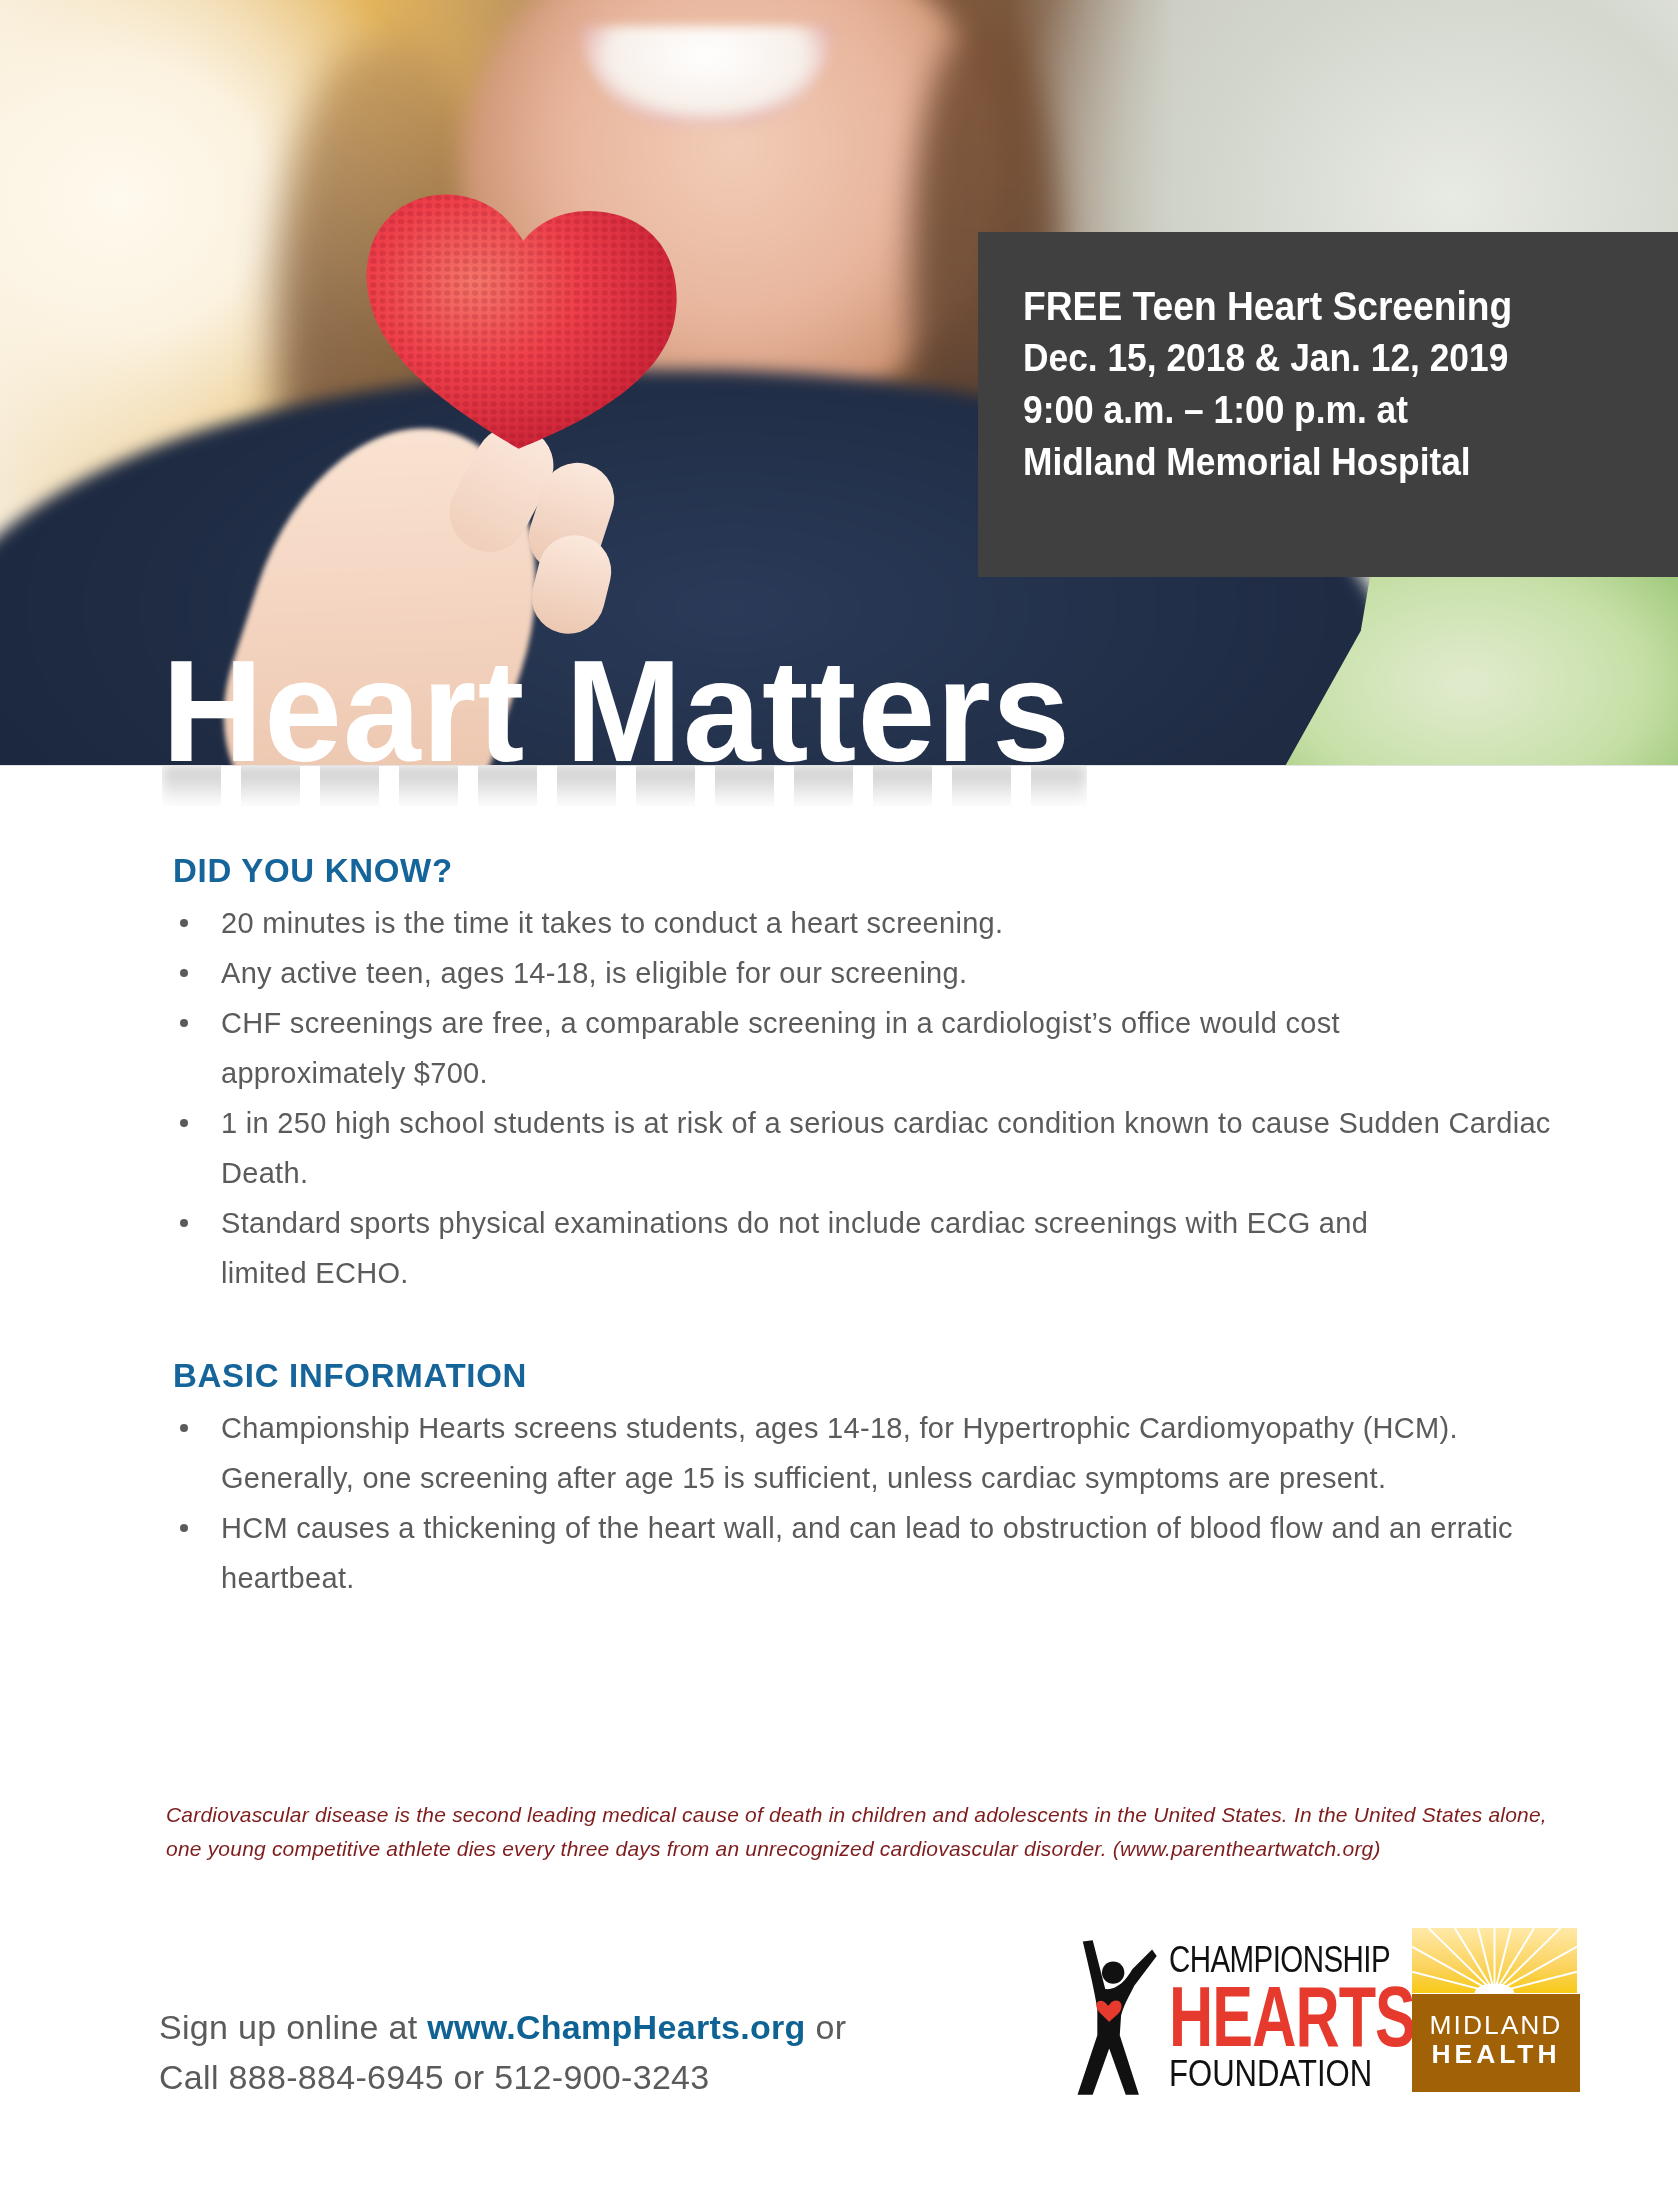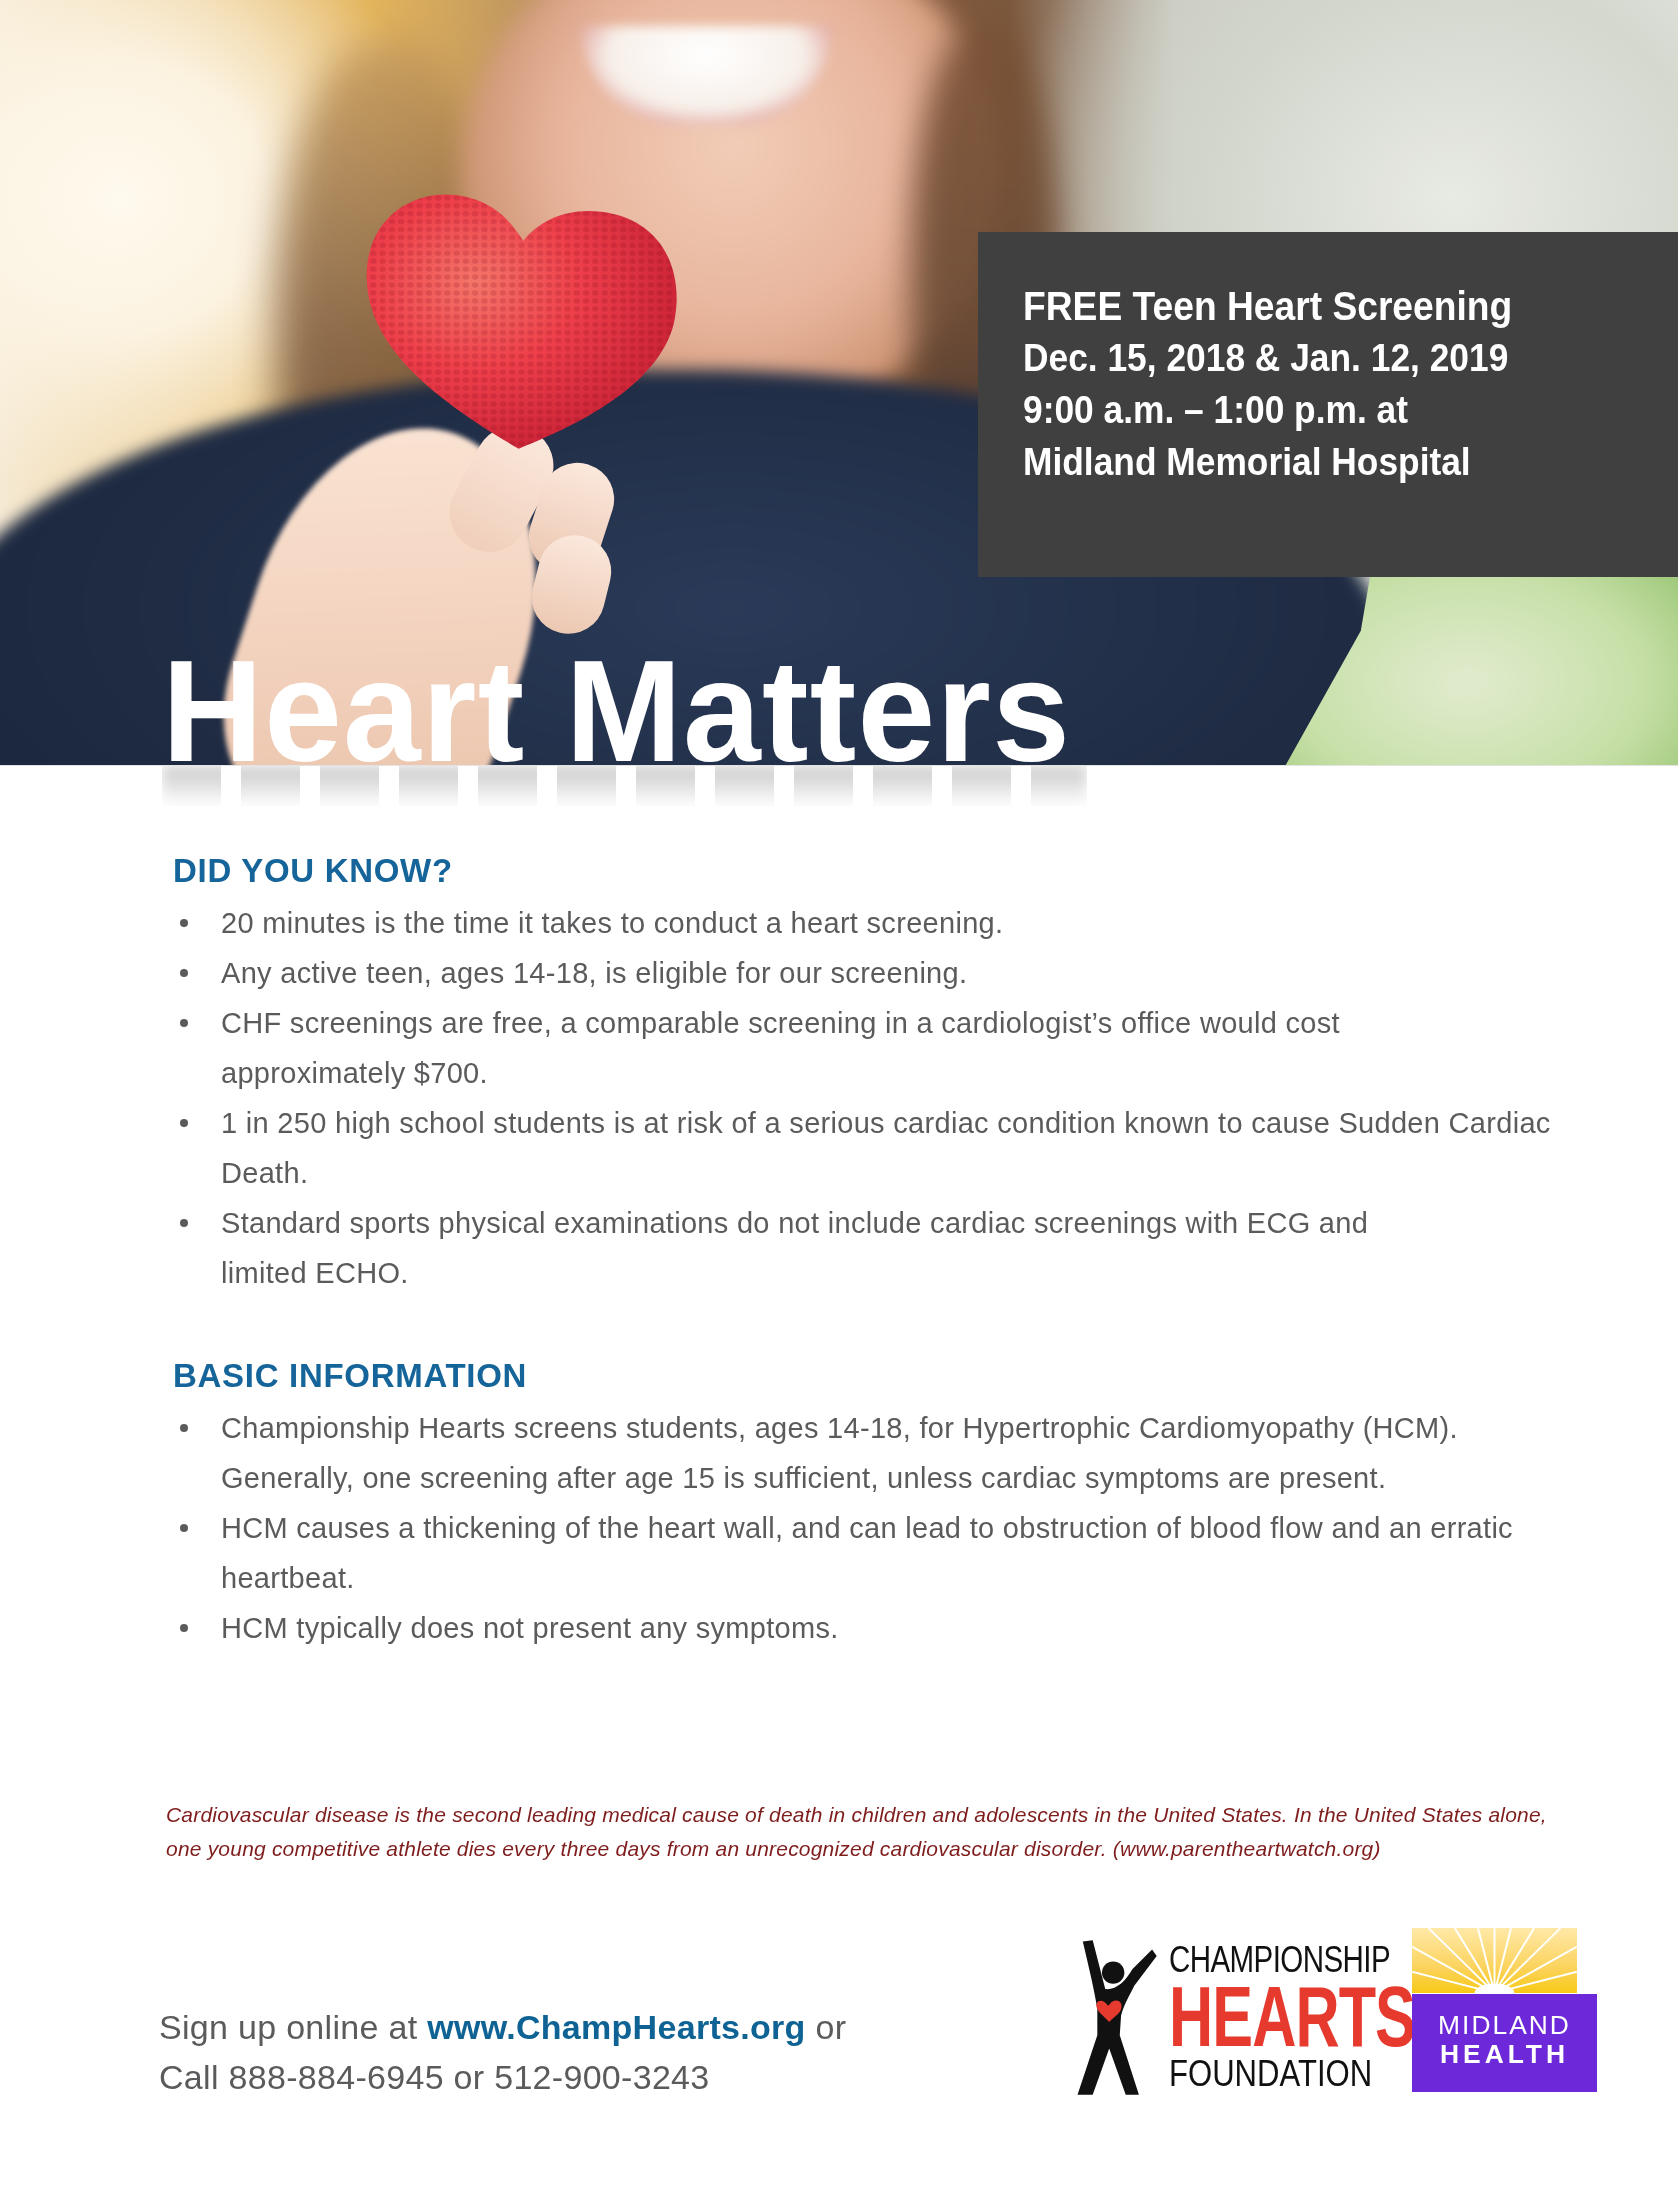--- a/index.html
+++ b/index.html
@@ -126,21 +126,21 @@
 
   .chf-logo { position: absolute; left: 1063px; top: 1936px; width: 337px; height: 159px; }
   .chf-text { position: absolute; left: 106px; top: 0; width: 231px; text-align: left; }
   .chf-line1 { display: block; font-family: "Liberation Sans", sans-serif; font-size: 36px; line-height: 37px; color: #111; letter-spacing: -0.7px; transform: scaleX(0.82); transform-origin: left; white-space: nowrap; margin-top: 5.3px; }
   .chf-line2 { display: block; font-family: "Liberation Sans", sans-serif; font-weight: bold; font-size: 85px; line-height: 77px; color: #e63a2e; letter-spacing: -1.3px; transform: scaleX(0.72); transform-origin: left; white-space: nowrap; }
   .chf-line3 { display: block; font-family: "Liberation Sans", sans-serif; font-size: 37px; line-height: 38px; color: #111; transform: scaleX(0.84); transform-origin: left; white-space: nowrap; }
 
   .midland-logo { position: absolute; left: 1412px; top: 1928px; width: 165px; height: 165px; }
   .midland-sun { position: absolute; left: 0; top: 0; width: 165px; height: 65px; overflow: hidden;
     background: linear-gradient(180deg, #ffe9a8 0%, #fbd35e 60%, #f8c916 100%); }
-  .midland-box { position: absolute; left: 0; top: 66px; width: 185px; height: 98px; background: #6d28d9; color: #fff; text-align: center; }
+  .midland-box { position: absolute; left: 0; top: 66px; width: 168px; height: 98px; background: #a16207; color: #fff; text-align: center; }
   .midland-line1 { display: block; font-family: "Liberation Sans", sans-serif; font-size: 26.4px; line-height: 28px; padding-top: 17px; letter-spacing: 2px; font-weight: normal; }
   .midland-line2 { display: block; font-family: "Liberation Sans", sans-serif; font-size: 26.4px; line-height: 30px; letter-spacing: 4px; font-weight: bold; }
 </style>
 </head>
 <body>
 
 <div class="hero" aria-label="Smiling teen holding a red knitted heart">
   <div class="hair-left"></div>
   <div class="face"></div>
   <div class="hair-right"></div>
@@ -189,21 +189,20 @@
     <li class="bullet" style="width:1414px;">1 in 250 high school students is at risk of a serious cardiac condition known to cause Sudden Cardiac Death.</li>
     <li class="bullet" style="width:1255px;">Standard sports physical examinations do not include cardiac screenings with ECG and limited ECHO.</li>
   </ul>
 </div>
 
 <div class="section" style="top:1356px;">
   <h2 class="section-heading">BASIC INFORMATION</h2>
   <ul class="bullets">
     <li class="bullet" style="width:1420px;">Championship Hearts screens students, ages 14-18, for Hypertrophic Cardiomyopathy (HCM). Generally, one screening after age 15 is sufficient, unless cardiac symptoms are present.</li>
     <li class="bullet" style="width:1414px;">HCM causes a thickening of the heart wall, and can lead to obstruction of blood flow and an erratic heartbeat.</li>
-    <li class="bullet">HCM typically does not present any symptoms.</li>
   </ul>
 </div>
 
 <p class="footnote">Cardiovascular disease is the second leading medical cause of death in children and adolescents in the United States. In the United States alone, one young competitive athlete dies every three days from an unrecognized cardiovascular disorder. (www.parentheartwatch.org)</p>
 
 <div class="signup">
   <div>
     <span>Sign up online at </span><a class="link">www.ChampHearts.org</a><span> or</span>
   </div>
   <div>Call 888-884-6945 or 512-900-3243</div>

